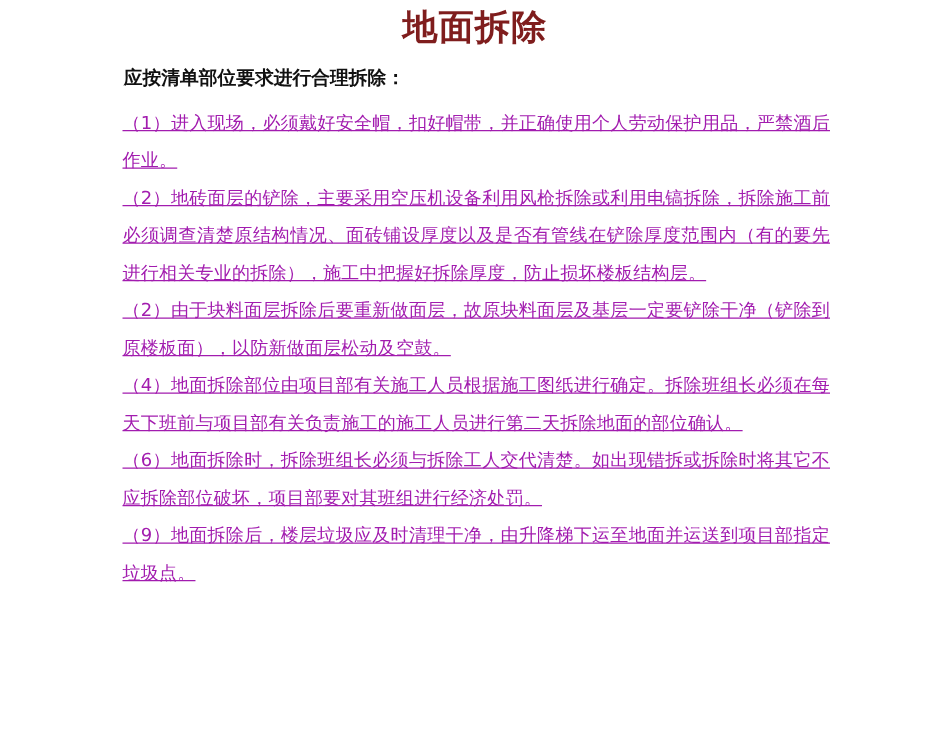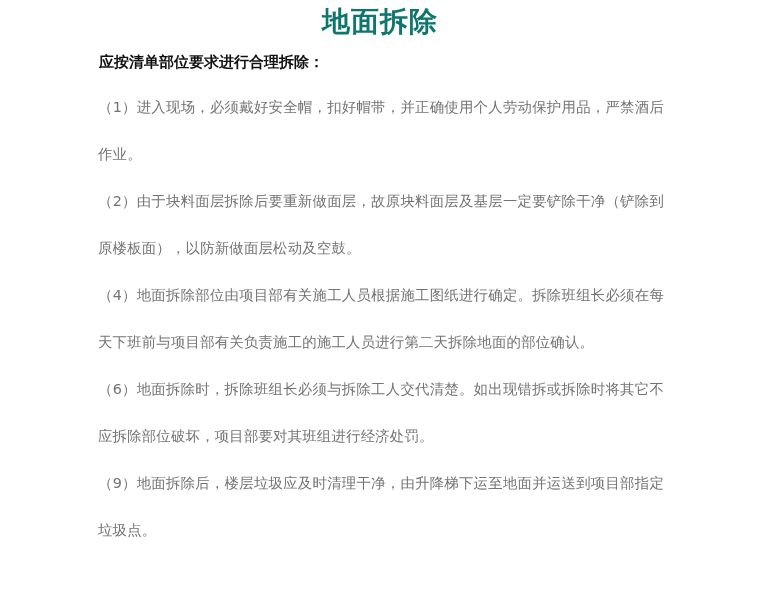--- a/index.html
+++ b/index.html
@@ -1,31 +1,32 @@
 <!DOCTYPE html>
 <html><head>
 <meta charset="utf-8">
 <style>
   html, body { margin: 0; padding: 0; background: #ffffff; }
   body { width: 760px; height: 601px; position: relative; overflow: hidden;
          font-family: "DejaVu Sans", sans-serif; color: #1a1a1a; }
   .title { position: absolute; top: 2px; left: 0; width: 760px; text-align: center;
            font-family: "DejaVu Serif", serif; font-size: 28px; font-weight: bold;
-           letter-spacing: 1px; line-height: 40px; color: #0f766e; }
+           letter-spacing: 1px; line-height: 40px; color: #7f1d1d; }
   .heading { position: absolute; top: 48px; left: 99px; font-family: "DejaVu Serif", serif;
              font-size: 15px; font-weight: bold; line-height: 28px; color: #111; }
   .body { position: absolute; top: 84px; left: 98px; width: 566px; }
-  .para { font-size: 14.4px; line-height: 47px; margin: 0; text-align: justify;
-          text-align-last: left; color: #737373; letter-spacing: 0.2px; }
+  .para { font-size: 14.4px; line-height: 30px; margin: 0; text-align: justify;
+          text-align-last: left; color: #a21caf; letter-spacing: 0.2px; text-decoration: underline; }
 </style>
 </head>
 <body>
 
 <div class="title">地面拆除</div>
 <div class="heading">应按清单部位要求进行合理拆除：</div>
 
 <div class="body">
   <p class="para">（1）进入现场，必须戴好安全帽，扣好帽带，并正确使用个人劳动保护用品，严禁酒后作业。</p>
+  <p class="para">（2）地砖面层的铲除，主要采用空压机设备利用风枪拆除或利用电镐拆除，拆除施工前必须调查清楚原结构情况、面砖铺设厚度以及是否有管线在铲除厚度范围内（有的要先进行相关专业的拆除），施工中把握好拆除厚度，防止损坏楼板结构层。</p>
   <p class="para">（2）由于块料面层拆除后要重新做面层，故原块料面层及基层一定要铲除干净（铲除到原楼板面），以防新做面层松动及空鼓。</p>
   <p class="para">（4）地面拆除部位由项目部有关施工人员根据施工图纸进行确定。拆除班组长必须在每天下班前与项目部有关负责施工的施工人员进行第二天拆除地面的部位确认。</p>
   <p class="para">（6）地面拆除时，拆除班组长必须与拆除工人交代清楚。如出现错拆或拆除时将其它不应拆除部位破坏，项目部要对其班组进行经济处罚。</p>
   <p class="para">（9）地面拆除后，楼层垃圾应及时清理干净，由升降梯下运至地面并运送到项目部指定垃圾点。</p>
 </div>
 
 </body></html>

